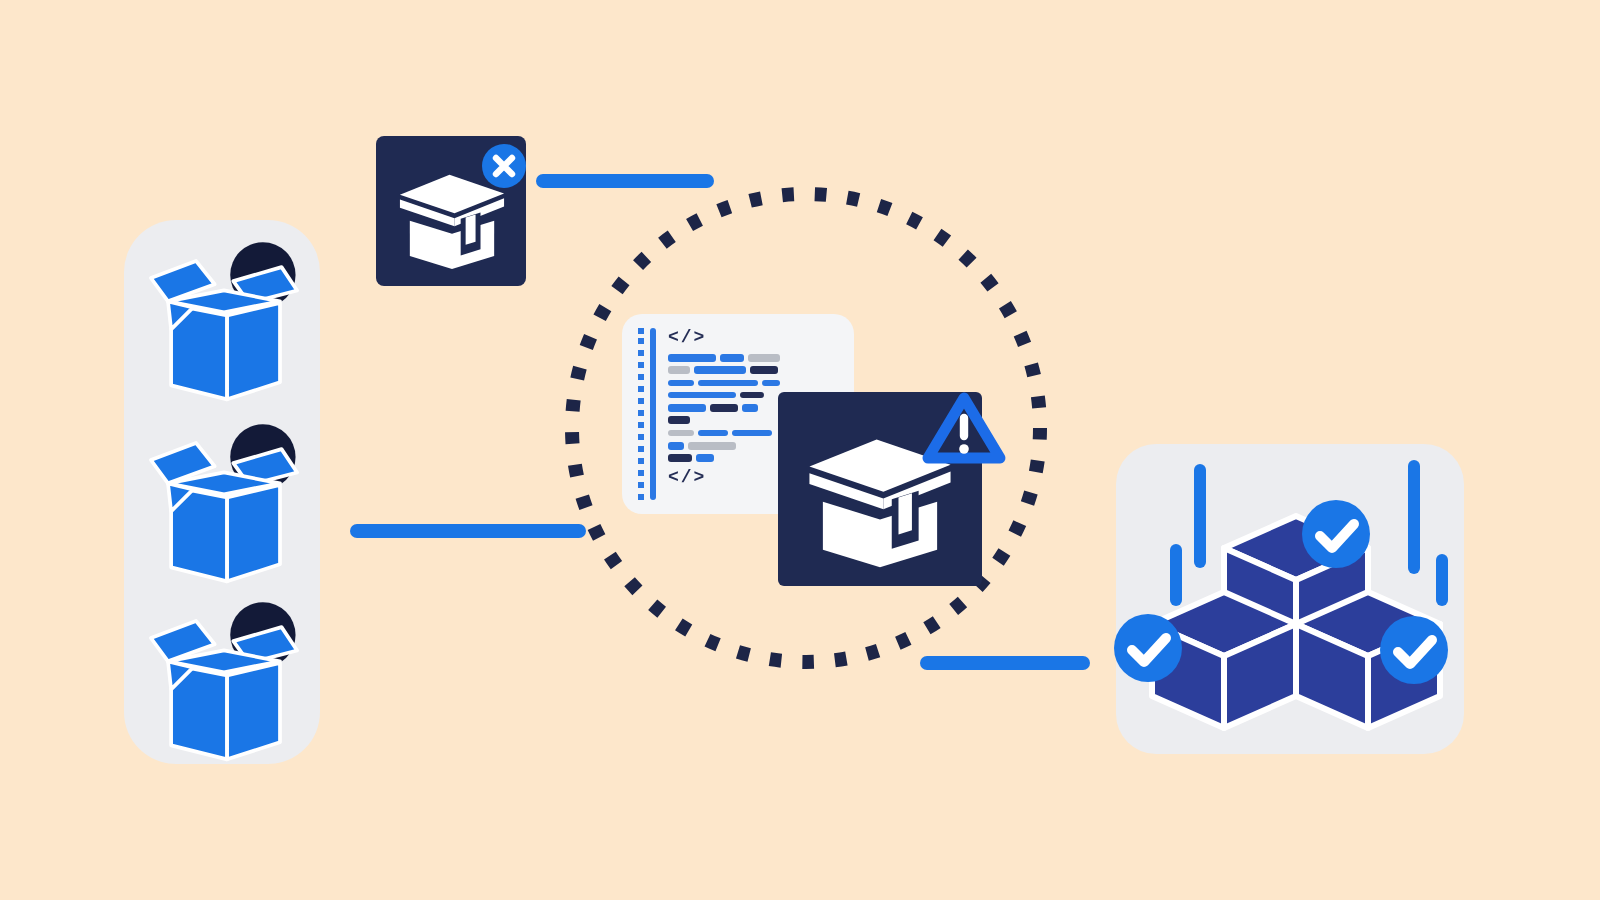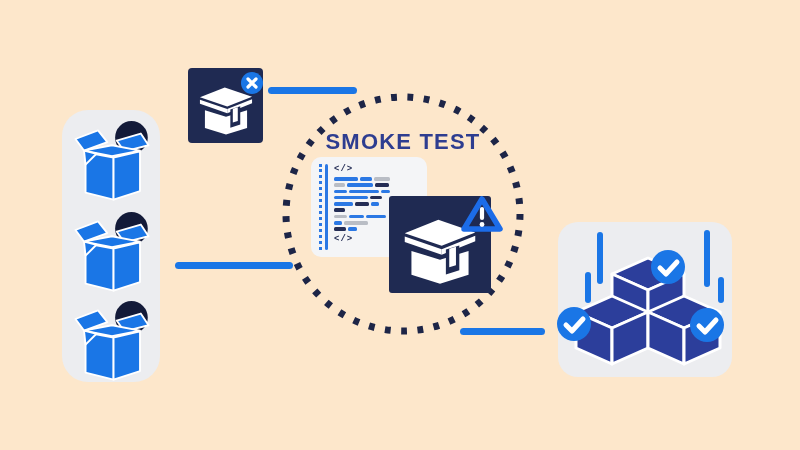--- a/index.html
+++ b/index.html
@@ -120,21 +120,20 @@
   </svg>
 
   <div class="connector line-1"></div>
   <div class="connector line-2"></div>
   <div class="connector line-3"></div>
 
   <svg class="dotted-circle" width="248" height="248">
     <circle cx="124" cy="124" r="117" fill="none" stroke="var(--dot,#1d2547)" stroke-width="7" stroke-dasharray="5.8 10.54"></circle>
   </svg>
 
-  <div class="heading">SMOKE TEST</div>
 
   <div class="card left-card">
     <div class="box-item" style="top:8px">
       <svg viewBox="0 0 100 108">
         <circle class="dark" cx="75" cy="25" r="21"></circle>
         <polygon class="bb" points="3,27 32,16 44,31 14,42"></polygon>
         <polygon class="bb" points="56,29 87,20 97,35 66,43"></polygon>
         <polygon class="bb" points="14,42 50,35 86,42 50,49"></polygon>
         <polygon class="bb" points="16,44 52,51 52,105 16,96"></polygon>
         <polygon class="bb" points="52,51 86,43 86,94 52,105"></polygon>

